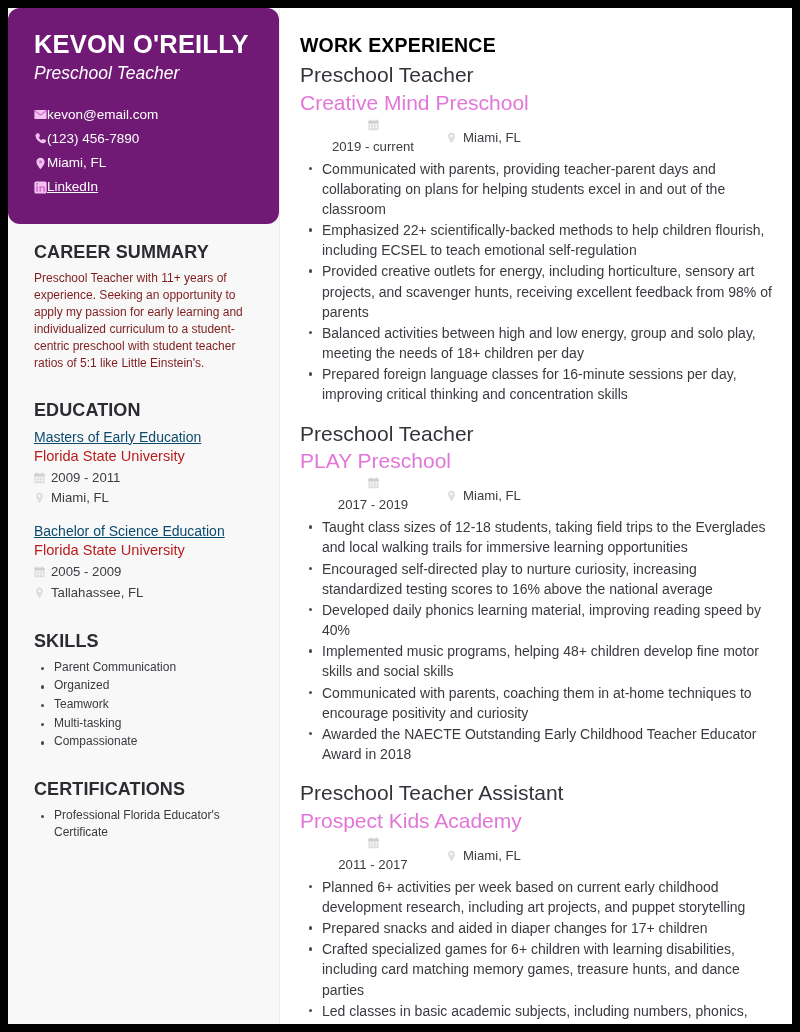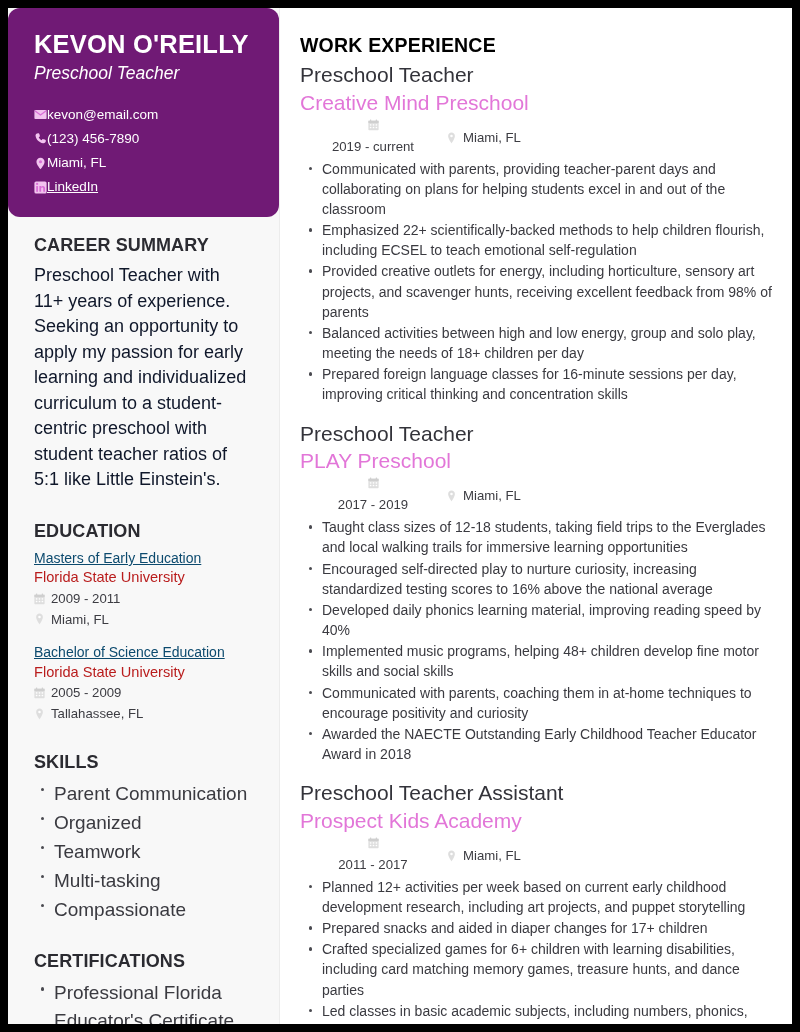--- a/index.html
+++ b/index.html
@@ -63,23 +63,23 @@
   .side-body { padding:18px 26px 20px 26px; }
   .side-h {
     font-size:18px;
     font-weight:bold;
     color:#2b2b31;
     letter-spacing:.1px;
     margin-bottom:7px;
   }
   .side-h.gap { margin-top:28px; }
   .summary {
-    font-size:18px;
+    font-size:12px;
     line-height:1.42;
-    color:#0f172a;
+    color:#7f1d1d;
   }
   .edu-item { margin-bottom:14px; }
   .edu-degree {
     font-size:14px;
     color:#0c4a6e;
     line-height:1.3;
     text-decoration:underline;
   }
   .edu-school {
     font-size:14.6px;
@@ -93,21 +93,21 @@
     line-height:1.5;
     margin-top:1px;
   }
   .meta-row .m-ico { width:11px; height:12px; flex:0 0 11px; display:flex; align-items:center; }
   .meta-row .m-ico svg { width:11px; height:12px; display:block; }
 
   ul.bullets { list-style:none; }
   ul.bullets li {
     position:relative;
     padding-left:20px;
-    font-size:19px;
+    font-size:12px;
     line-height:1.47;
     color:#3a3a40;
     margin-bottom:1px;
   }
   ul.bullets li:before {
     content:"";
     position:absolute; left:7px; top:8px;
     width:3.4px; height:3.4px; border-radius:50%;
     background:#4a4a50;
   }
@@ -396,21 +396,21 @@
               <span class="m-ico">
                 <svg viewBox="0 0 14 16">
                   <path d="M7 .7C4.5.7 2.5 2.7 2.5 5.2 2.5 8.6 7 15 7 15s4.5-6.4 4.5-9.8C11.5 2.7 9.5.7 7 .7z" fill="#dedede"></path>
                   <circle cx="7" cy="5.2" r="1.7" fill="#ffffff"></circle>
                 </svg>
               </span>
               <span>Miami, FL</span>
             </div>
           </div>
           <ul class="bullets">
-            <li>Planned 12+ activities per week based on current early childhood development research, including art projects, and puppet storytelling</li>
+            <li>Planned 6+ activities per week based on current early childhood development research, including art projects, and puppet storytelling</li>
             <li>Prepared snacks and aided in diaper changes for 17+ children</li>
             <li>Crafted specialized games for 6+ children with learning disabilities, including card matching memory games, treasure hunts, and dance parties</li>
             <li>Led classes in basic academic subjects, including numbers, phonics, and colors</li>
           </ul>
         </div>
       </div>
   </main>
 
 </div>
 

